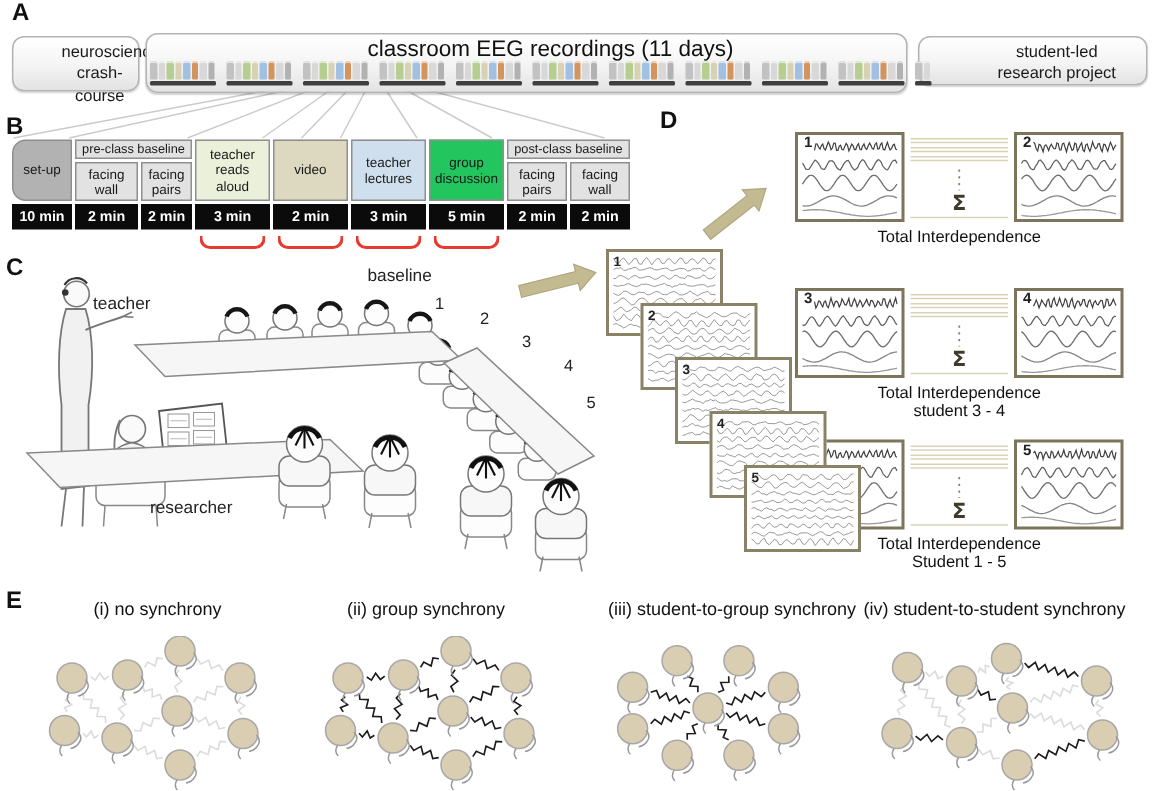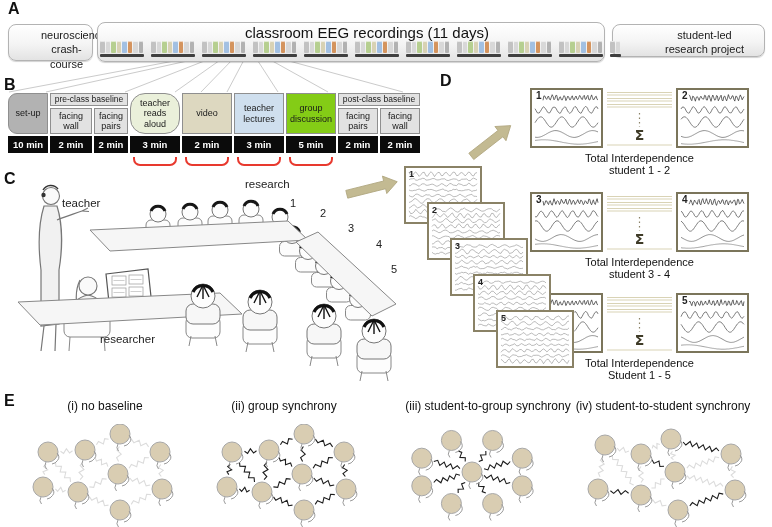--- a/index.html
+++ b/index.html
@@ -222,24 +222,24 @@
       <div>research project</div>
     </div>
   </div>
 
   <div class="panel-label" style="left:4px;top:76px;">B</div>
 
   <div class="bcell" style="left:8px;top:93px;width:40px;height:41px;background:#b2b2b2;border-radius:9px 0 0 9px;">set-up</div>
   <div class="bcell bhead" style="left:50px;top:93px;width:78px;height:13px;background:#e2e2e2;">pre-class baseline</div>
   <div class="bcell" style="left:50px;top:108px;width:42px;height:26px;background:#e2e2e2;">facing wall</div>
   <div class="bcell" style="left:94px;top:108px;width:34px;height:26px;background:#e2e2e2;">facing pairs</div>
-  <div class="bcell" style="left:130px;top:93px;width:50px;height:41px;background:#eaf0da;border-radius:15px;">teacher reads aloud</div>
+  <div class="bcell" style="left:130px;top:93px;width:50px;height:41px;background:#eaf0da;">teacher reads aloud</div>
   <div class="bcell" style="left:182px;top:93px;width:50px;height:41px;background:#ddd8c0;">video</div>
   <div class="bcell" style="left:234px;top:93px;width:50px;height:41px;background:#cfdfee;">teacher lectures</div>
-  <div class="bcell" style="left:286px;top:93px;width:50px;height:41px;background:#84cc16;">group discussion</div>
+  <div class="bcell" style="left:286px;top:93px;width:50px;height:41px;background:#22c55e;">group discussion</div>
   <div class="bcell bhead" style="left:338px;top:93px;width:82px;height:13px;background:#e2e2e2;">post-class baseline</div>
   <div class="bcell" style="left:338px;top:108px;width:40px;height:26px;background:#e2e2e2;">facing pairs</div>
   <div class="bcell" style="left:380px;top:108px;width:40px;height:26px;background:#e2e2e2;">facing wall</div>
 
   <div class="durcell" style="left:8px;top:136px;width:40px;height:17px;">10 min</div>
   <div class="durcell" style="left:50px;top:136px;width:42px;height:17px;">2 min</div>
   <div class="durcell" style="left:94px;top:136px;width:34px;height:17px;">2 min</div>
   <div class="durcell" style="left:130px;top:136px;width:50px;height:17px;">3 min</div>
   <div class="durcell" style="left:182px;top:136px;width:50px;height:17px;">2 min</div>
   <div class="durcell" style="left:234px;top:136px;width:50px;height:17px;">3 min</div>
@@ -377,21 +377,21 @@
         <line x1="378" y1="197" x2="380" y2="207" stroke="#888" stroke-width="1"></line>
         <rect x="349" y="165" width="34" height="20" rx="7" fill="#f7f7f7" stroke="#777" stroke-width="1"></rect>
         <circle cx="366" cy="157" r="12" fill="#fdfdfd" stroke="#777" stroke-width="1"></circle>
         <path d="M356,153 A11,11 0 0 1 376,153" fill="none" stroke="#111" stroke-width="3.2"></path>
         <line x1="366" y1="146" x2="360" y2="158" stroke="#111" stroke-width="1.4"></line>
         <line x1="366" y1="146" x2="372" y2="158" stroke="#111" stroke-width="1.4"></line>
         <line x1="366" y1="146" x2="366" y2="160" stroke="#111" stroke-width="1.4"></line>
       </g>
     </svg>
   <div class="sketch-label" style="left:62px;top:197px;">teacher</div>
-  <div class="sketch-label" style="left:245px;top:178px;">research</div>
+  <div class="sketch-label" style="left:245px;top:178px;">baseline</div>
   <div class="sketch-label" style="left:100px;top:333px;">researcher</div>
   <div class="studnum" style="left:290px;top:197px;">1</div>
   <div class="studnum" style="left:320px;top:207px;">2</div>
   <div class="studnum" style="left:348px;top:222px;">3</div>
   <div class="studnum" style="left:376px;top:238px;">4</div>
   <div class="studnum" style="left:391px;top:263px;">5</div>
 
   <div class="panel-label" style="left:440px;top:72px;">D</div>
   <div id="sheet-stack">
       <div class="sheet" style="left: 404px; top: 166px; z-index: 2;">
@@ -492,21 +492,20 @@
       <line x1="2" y1="10.5" x2="67" y2="10.5" stroke="#d9d3b5" stroke-width="1"></line>
       <line x1="2" y1="13" x2="67" y2="13" stroke="#d9d3b5" stroke-width="1"></line>
       <line x1="2" y1="16.5" x2="67" y2="16.5" stroke="#d9d3b5" stroke-width="1"></line>
       <line x1="2" y1="19" x2="67" y2="19" stroke="#d9d3b5" stroke-width="1"></line>
       <line x1="2" y1="57" x2="67" y2="57" stroke="#d9d3b5" stroke-width="1"></line>
       <line x1="34.5" y1="25" x2="34.5" y2="39" stroke="#8a8266" stroke-width="1.2" stroke-dasharray="1.5,3"></line>
       <text x="34.5" y="52" text-anchor="middle" font-size="14" font-weight="bold" fill="#3f3b28" font-family="&quot;DejaVu Sans&quot;,sans-serif">Σ</text>
     </svg>
   <div class="pair-caption" style="top:152px;">
     <div>Total Interdependence</div>
-    <div>student 1 - 2</div>
   </div>
 
   <div class="eegbox" style="left:530px;top:192px;">
     <span class="eeg-num">3</span>
     <svg width="69" height="56" viewBox="0 0 69 56">
         <path d="M11.0,7.1 L 11.9,11.3 L 12.8,9.7 L 13.8,6.7 L 14.7,7.0 L 15.6,9.2 L 16.5,10.6 L 17.4,7.4 L 18.3,6.7 L 19.3,10.0 L 20.2,11.2 L 21.1,8.1 L 22.0,4.7 L 22.9,7.7 L 23.8,10.3 L 24.8,7.3 L 25.7,6.7 L 26.6,7.7 L 27.5,10.6 L 28.4,8.9 L 29.3,5.2 L 30.3,7.0 L 31.2,9.1 L 32.1,9.4 L 33.0,7.3 L 33.9,5.0 L 34.8,9.7 L 35.8,10.3 L 36.7,7.3 L 37.6,5.2 L 38.5,7.0 L 39.4,10.4 L 40.3,8.6 L 41.3,6.2 L 42.2,7.7 L 43.1,10.5 L 44.0,9.0 L 44.9,7.4 L 45.8,5.6 L 46.8,8.7 L 47.7,9.8 L 48.6,6.3 L 49.5,6.4 L 50.4,8.1 L 51.3,10.7 L 52.3,9.3 L 53.2,6.7 L 54.1,7.6 L 55.0,9.6 L 55.9,9.4 L 56.8,5.1 L 57.8,5.4 L 58.7,9.2 L 59.6,10.8 L 60.5,7.8 L 61.4,5.8 L 62.3,9.2 L 63.3,10.5 L 64.2,7.3 L 65.1,4.7 L 66.0,8.7" fill="none" stroke="#3f3f3f" stroke-width="0.8"></path>
         <path d="M3.0,22.6 L 4.0,23.0 L 5.1,22.4 L 6.2,20.6 L 7.2,18.9 L 8.3,17.5 L 9.3,17.2 L 10.4,18.0 L 11.4,19.4 L 12.4,21.3 L 13.5,23.0 L 14.5,23.5 L 15.6,22.1 L 16.6,20.7 L 17.7,18.5 L 18.8,17.3 L 19.8,16.8 L 20.8,17.8 L 21.9,19.3 L 22.9,21.1 L 24.0,22.6 L 25.0,23.4 L 26.1,22.2 L 27.2,20.6 L 28.2,18.7 L 29.3,17.3 L 30.3,16.5 L 31.4,18.0 L 32.4,19.7 L 33.5,21.1 L 34.5,22.9 L 35.6,23.5 L 36.6,22.5 L 37.7,20.6 L 38.7,18.4 L 39.8,17.4 L 40.8,16.9 L 41.9,17.4 L 42.9,19.5 L 44.0,21.7 L 45.0,22.6 L 46.1,23.1 L 47.1,22.5 L 48.1,20.9 L 49.2,18.8 L 50.3,17.3 L 51.3,16.5 L 52.4,18.0 L 53.4,19.2 L 54.4,21.1 L 55.5,22.8 L 56.5,22.9 L 57.6,22.2 L 58.6,20.9 L 59.7,18.6 L 60.8,16.8 L 61.8,16.9 L 62.8,17.6 L 63.9,19.2 L 64.9,21.2 L 66.0,22.5" fill="none" stroke="#5c5c5c" stroke-width="0.8"></path>
         <path d="M3.0,27.1 L 4.0,26.8 L 5.1,27.0 L 6.2,27.7 L 7.2,28.8 L 8.3,30.3 L 9.3,31.9 L 10.4,33.5 L 11.4,34.9 L 12.4,36.1 L 13.5,36.9 L 14.5,37.2 L 15.6,37.0 L 16.6,36.3 L 17.7,35.2 L 18.8,33.7 L 19.8,32.1 L 20.8,30.5 L 21.9,29.1 L 22.9,27.9 L 24.0,27.1 L 25.0,26.8 L 26.1,27.0 L 27.2,27.7 L 28.2,28.8 L 29.3,30.3 L 30.3,31.9 L 31.4,33.5 L 32.4,34.9 L 33.5,36.1 L 34.5,36.9 L 35.6,37.2 L 36.6,37.0 L 37.7,36.3 L 38.7,35.2 L 39.8,33.7 L 40.8,32.1 L 41.9,30.5 L 42.9,29.1 L 44.0,27.9 L 45.0,27.1 L 46.1,26.8 L 47.1,27.0 L 48.1,27.7 L 49.2,28.8 L 50.3,30.3 L 51.3,31.9 L 52.4,33.5 L 53.4,34.9 L 54.4,36.1 L 55.5,36.9 L 56.5,37.2 L 57.6,37.0 L 58.6,36.3 L 59.7,35.2 L 60.8,33.7 L 61.8,32.1 L 62.8,30.5 L 63.9,29.1 L 64.9,27.9 L 66.0,27.1" fill="none" stroke="#707070" stroke-width="0.9"></path>
         <path d="M3.0,44.9 L 4.0,45.5 L 5.1,46.0 L 6.2,46.5 L 7.2,46.8 L 8.3,47.1 L 9.3,47.3 L 10.4,47.4 L 11.4,47.4 L 12.4,47.2 L 13.5,47.0 L 14.5,46.7 L 15.6,46.3 L 16.6,45.8 L 17.7,45.3 L 18.8,44.7 L 19.8,44.1 L 20.8,43.5 L 21.9,42.9 L 22.9,42.3 L 24.0,41.8 L 25.0,41.4 L 26.1,41.1 L 27.2,40.8 L 28.2,40.6 L 29.3,40.6 L 30.3,40.7 L 31.4,40.8 L 32.4,41.1 L 33.5,41.4 L 34.5,41.9 L 35.6,42.4 L 36.6,42.9 L 37.7,43.5 L 38.7,44.1 L 39.8,44.7 L 40.8,45.3 L 41.9,45.8 L 42.9,46.3 L 44.0,46.7 L 45.0,47.0 L 46.1,47.3 L 47.1,47.4 L 48.1,47.4 L 49.2,47.3 L 50.3,47.1 L 51.3,46.8 L 52.4,46.4 L 53.4,45.9 L 54.4,45.4 L 55.5,44.8 L 56.5,44.3 L 57.6,43.6 L 58.6,43.1 L 59.7,42.5 L 60.8,42.0 L 61.8,41.5 L 62.8,41.2 L 63.9,40.9 L 64.9,40.7 L 66.0,40.6" fill="none" stroke="#858585" stroke-width="0.9"></path>
         <path d="M3.0,50.3 L 4.0,50.2 L 5.1,50.1 L 6.2,50.0 L 7.2,49.9 L 8.3,49.9 L 9.3,49.8 L 10.4,49.8 L 11.4,49.8 L 12.4,49.8 L 13.5,49.9 L 14.5,49.9 L 15.6,50.0 L 16.6,50.1 L 17.7,50.2 L 18.8,50.3 L 19.8,50.5 L 20.8,50.6 L 21.9,50.8 L 22.9,51.0 L 24.0,51.2 L 25.0,51.4 L 26.1,51.6 L 27.2,51.8 L 28.2,52.0 L 29.3,52.2 L 30.3,52.4 L 31.4,52.6 L 32.4,52.8 L 33.5,53.0 L 34.5,53.2 L 35.6,53.3 L 36.6,53.5 L 37.7,53.6 L 38.7,53.8 L 39.8,53.9 L 40.8,54.0 L 41.9,54.1 L 42.9,54.1 L 44.0,54.2 L 45.0,54.2 L 46.1,54.2 L 47.1,54.2 L 48.1,54.2 L 49.2,54.1 L 50.3,54.0 L 51.3,53.9 L 52.4,53.8 L 53.4,53.7 L 54.4,53.6 L 55.5,53.4 L 56.5,53.3 L 57.6,53.1 L 58.6,52.9 L 59.7,52.7 L 60.8,52.5 L 61.8,52.3 L 62.8,52.1 L 63.9,51.9 L 64.9,51.7 L 66.0,51.5" fill="none" stroke="#9a9a9a" stroke-width="0.9"></path>
@@ -568,21 +567,21 @@
       <line x1="2" y1="57" x2="67" y2="57" stroke="#d9d3b5" stroke-width="1"></line>
       <line x1="34.5" y1="25" x2="34.5" y2="39" stroke="#8a8266" stroke-width="1.2" stroke-dasharray="1.5,3"></line>
       <text x="34.5" y="52" text-anchor="middle" font-size="14" font-weight="bold" fill="#3f3b28" font-family="&quot;DejaVu Sans&quot;,sans-serif">Σ</text>
     </svg>
   <div class="pair-caption" style="top:357px;">
     <div>Total Interdependence</div>
     <div>Student 1 - 5</div>
   </div>
 
   <div class="panel-label" style="left:4px;top:392px;">E</div>
-  <div class="net-title" style="left:105px;top:399px;">(i) no baseline</div>
+  <div class="net-title" style="left:105px;top:399px;">(i) no synchrony</div>
   <div class="net-title" style="left:284px;top:399px;">(ii) group synchrony</div>
   <div class="net-title" style="left:488px;top:399px;">(iii) student-to-group synchrony</div>
   <div class="net-title" style="left:663px;top:399px;">(iv) student-to-student synchrony</div>
   <svg class="net-svg" style="left:23px;top:424px;" width="165" height="103" viewBox="0 0 165 103">
       <path d="M85.6,15.2 L 81.7,14.6 L 80.4,20.0 L 75.5,17.4 L 73.4,20.8" fill="none" stroke="#dcdcdc" stroke-width="1.1"></path>
       <path d="M108.4,15.1 L 110.9,18.7 L 116.2,16.2 L 117.8,21.8 L 123.1,19.3 L 125.6,22.9" fill="none" stroke="#dcdcdc" stroke-width="1.1"></path>
       <path d="M96.4,22.5 L 94.0,26.1 L 98.2,30.1 L 93.6,33.6 L 95.6,37.5" fill="none" stroke="#dcdcdc" stroke-width="1.1"></path>
       <path d="M37.5,27.3 L 40.6,29.4 L 43.4,24.8 L 46.6,29.0 L 49.5,26.7" fill="none" stroke="#dcdcdc" stroke-width="1.1"></path>
       <path d="M23.2,40.4 L 20.7,42.6 L 24.7,45.8 L 20.0,47.8 L 21.8,50.6" fill="none" stroke="#dcdcdc" stroke-width="1.1"></path>
       <path d="M32.5,38.0 L 32.9,42.2 L 38.5,42.4 L 37.2,47.9 L 42.8,48.1 L 41.5,53.6 L 47.1,53.8 L 47.5,58.0" fill="none" stroke="#dcdcdc" stroke-width="1.1"></path>

